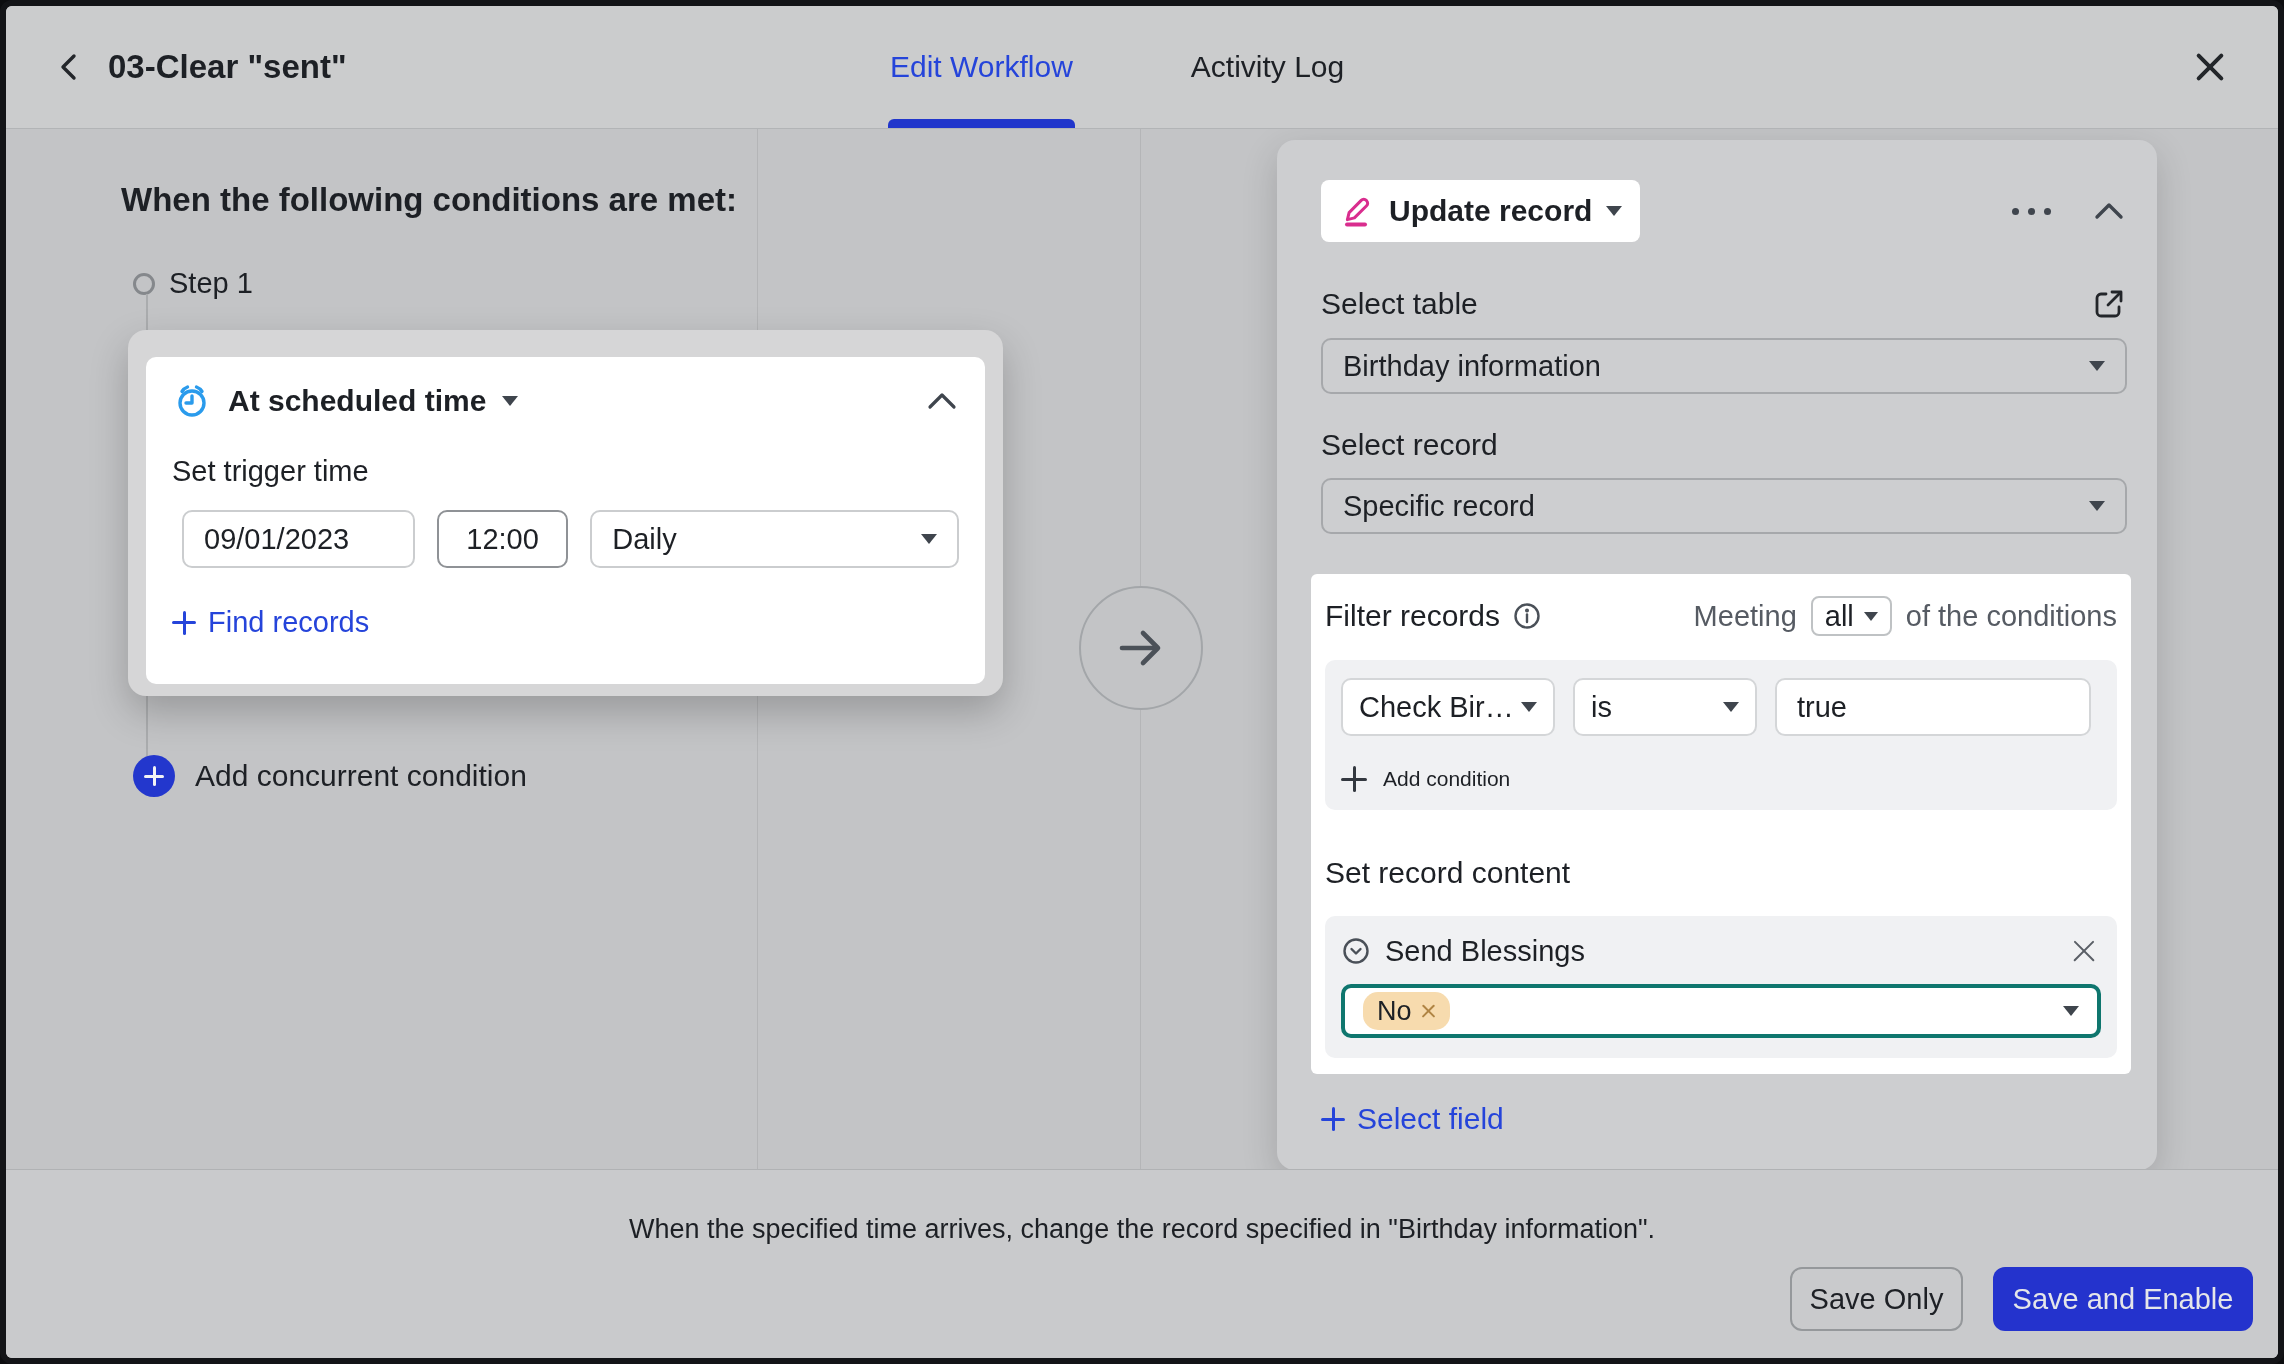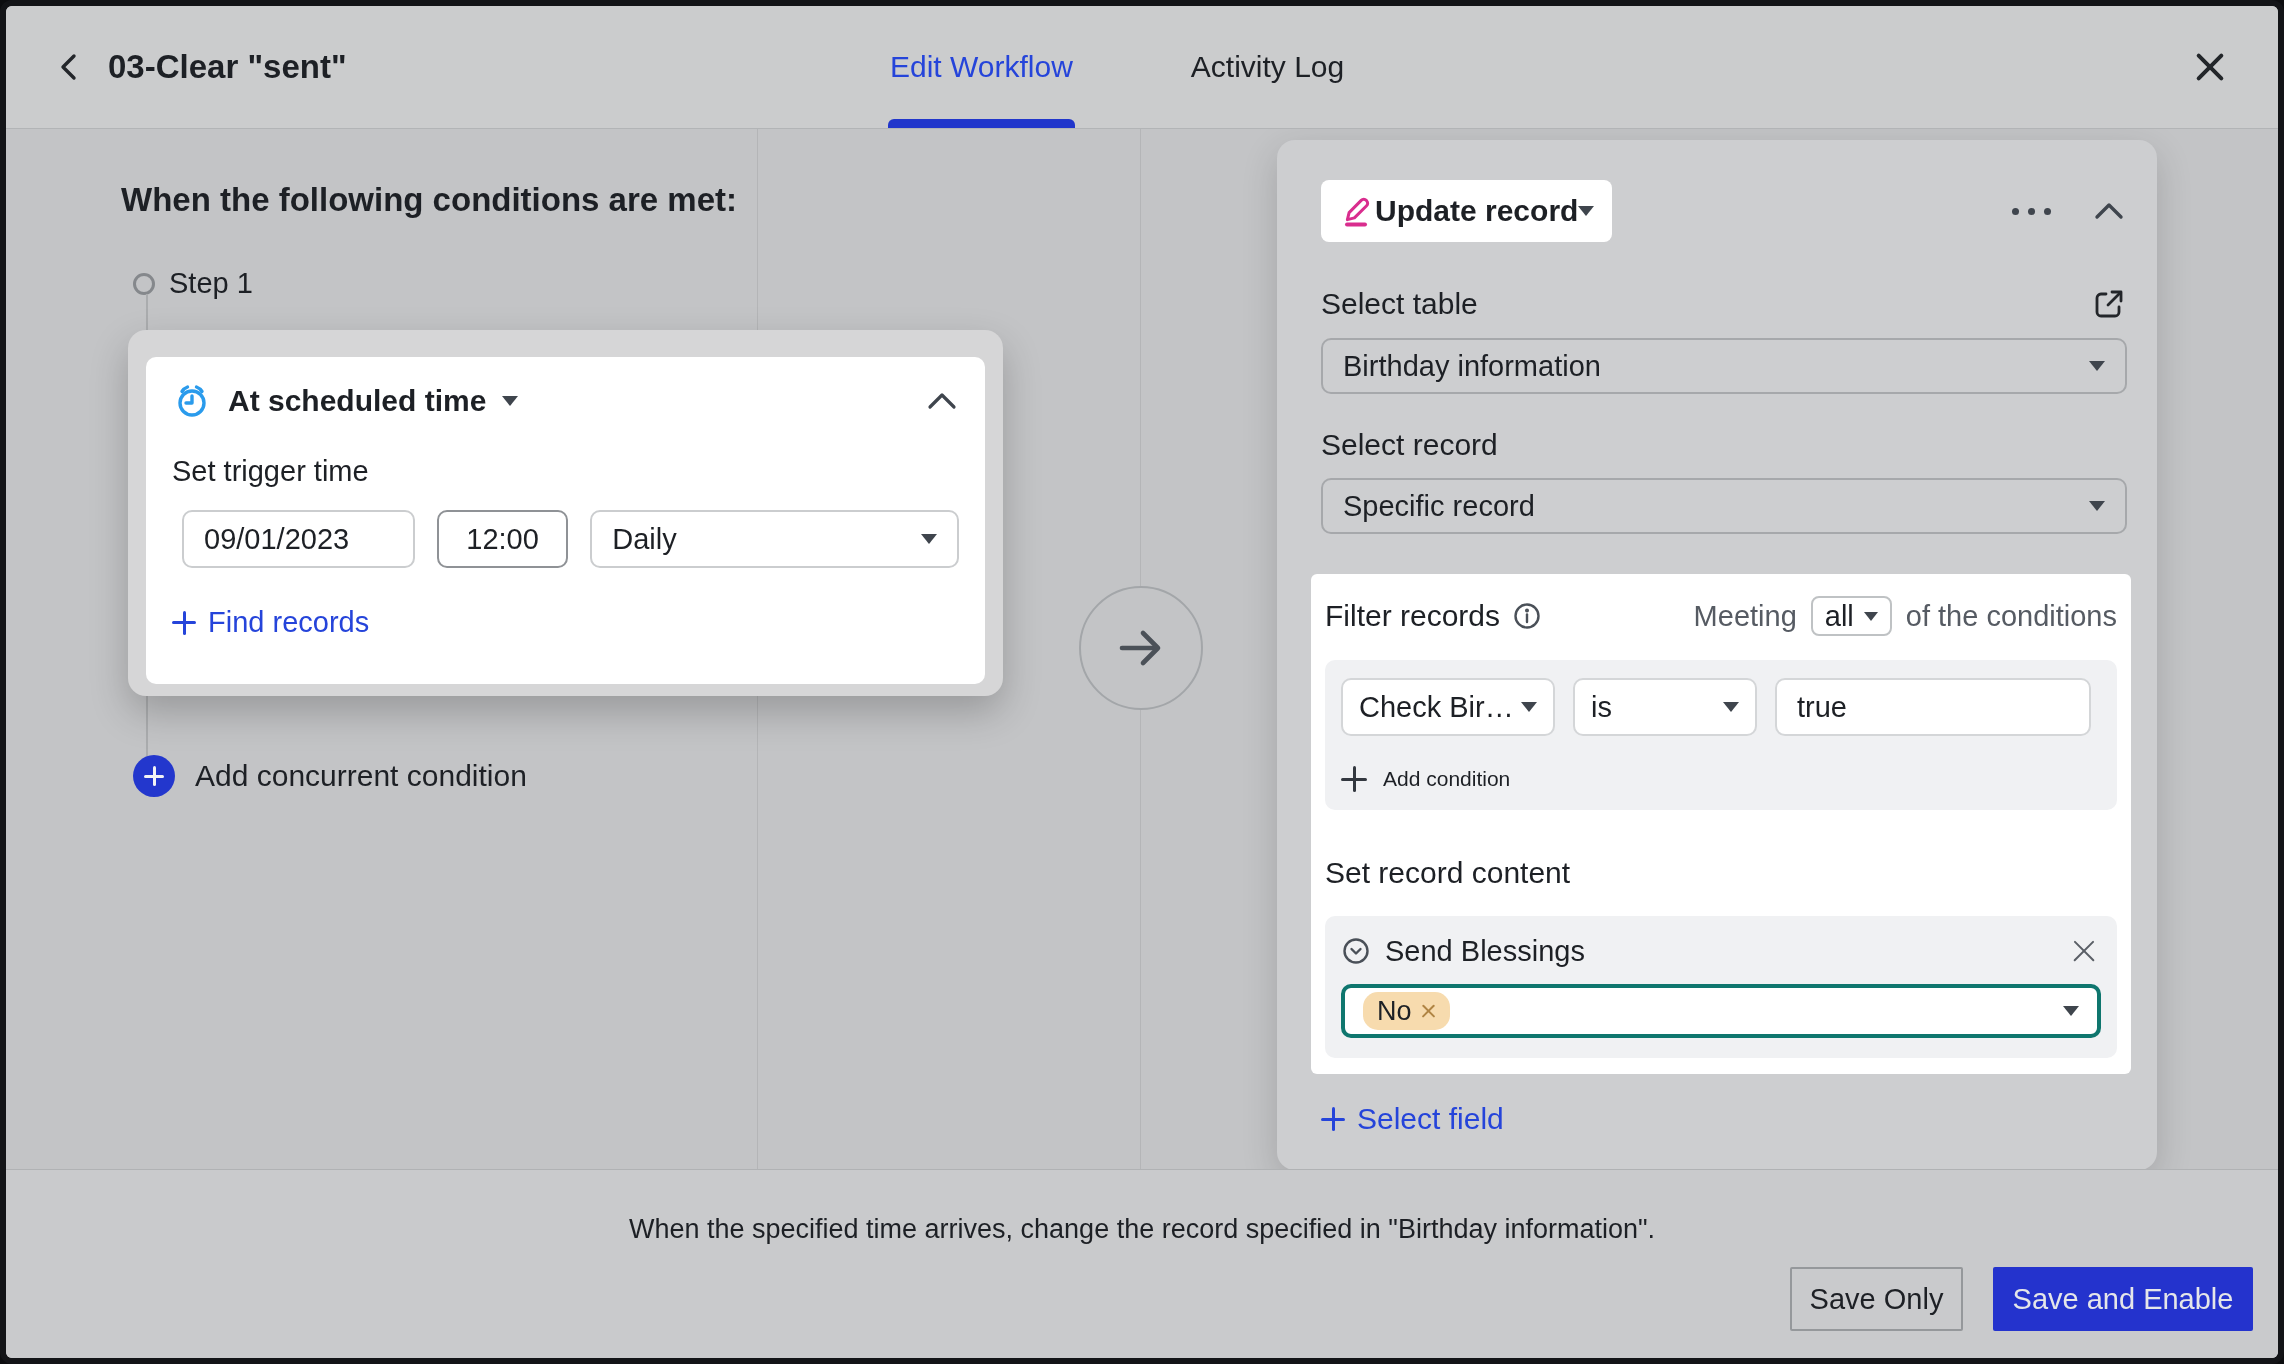--- a/index.html
+++ b/index.html
@@ -57,21 +57,21 @@
   .plus-circle .plus{width:20px;height:20px;}
   .plus-circle .plus::before{top:8.5px;width:20px;}
   .plus-circle .plus::after{left:8.5px;height:20px;}
   .add-concurrent-label{font-size:30px;font-weight:500;}
   .arrow-circle{position:absolute;left:1073px;top:457px;width:124px;height:124px;border-radius:50%;
      background:#c3c4c6;border:2px solid #a3a6a9;box-sizing:border-box;display:flex;align-items:center;justify-content:center;z-index:2;}
   
   .panel{position:absolute;left:1271px;top:134px;width:880px;height:1030px;background:#cdced0;border-radius:18px;
      box-shadow:0 12px 36px rgba(0,0,0,.16);box-sizing:border-box;padding:40px 30px 0 44px;z-index:3;}
   .panel-head{display:flex;align-items:center;}
-  .action-chip{display:flex;align-items:center;background:#fff;border-radius:8px;height:62px;padding:0 18px;cursor:pointer;}
+  .action-chip{display:flex;align-items:center;gap:14px;background:#fff;border-radius:8px;height:62px;padding:0 18px;cursor:pointer;}
   .action-chip-label{font-size:30px;font-weight:600;}
   .panel-head-icons{margin-left:auto;display:flex;align-items:center;gap:40px;}
   .dots{display:flex;gap:9px;cursor:pointer;padding:6px 0;}
   .dots i{width:7px;height:7px;border-radius:50%;background:#3f454d;}
   .field-label-row{margin-top:44px;display:flex;align-items:center;font-size:30px;}
   .field-label-row.second{margin-top:34px;}
   .panel-select{margin-top:16px;height:56px;border:2px solid #a6a8ab;border-radius:10px;box-sizing:border-box;
      display:flex;align-items:center;padding:0 20px;font-size:29px;cursor:pointer;}
   .panel-select .caret{margin-left:auto;}
   .white-box{margin-top:40px;background:#fff;border-radius:6px;padding:22px 14px 16px;margin-left:-10px;margin-right:-4px;}
@@ -105,21 +105,21 @@
   .sb-select .caret{margin-left:auto;}
   .tag{display:flex;align-items:center;gap:9px;height:38px;padding:0 14px;background:#f7dbae;border-radius:15px;font-size:27px;}
   .tag .xsmall{position:relative;width:15px;height:15px;cursor:pointer;}
   .tag .xsmall::before,.tag .xsmall::after{content:"";position:absolute;left:-1px;top:6.3px;width:17px;height:2.3px;background:#b08443;border-radius:2px;}
   .tag .xsmall::before{transform:rotate(45deg);} .tag .xsmall::after{transform:rotate(-45deg);}
   .select-field{margin-top:28px;display:flex;align-items:center;gap:12px;color:#2544da;font-size:30px;cursor:pointer;}
   
   .bottombar{position:absolute;left:0;right:0;bottom:0;height:188px;background:#c9cacc;border-top:1px solid #b0b2b4;z-index:4;}
   .caption{position:absolute;left:0;right:0;top:44px;text-align:center;font-size:27px;}
   .btns{position:absolute;right:25px;bottom:27px;display:flex;gap:30px;}
-  .btn{box-sizing:border-box;height:64px;border-radius:2px;display:flex;align-items:center;justify-content:center;
+  .btn{box-sizing:border-box;height:64px;border-radius:12px;display:flex;align-items:center;justify-content:center;
        font-size:29px;cursor:pointer;}
   .btn-secondary{width:173px;border:2px solid #95989b;color:#1d2025;background:transparent;}
   .btn-primary{width:260px;background:#2433cd;color:#e5e6e9;font-weight:500;}
   svg{display:block;}
 </style>
 </head>
 <body>
 
 <div class="window">
 

